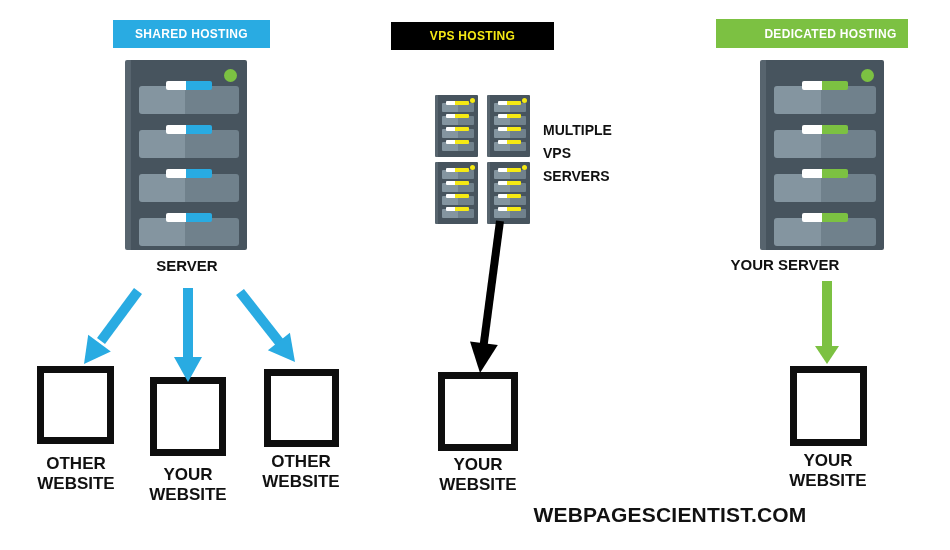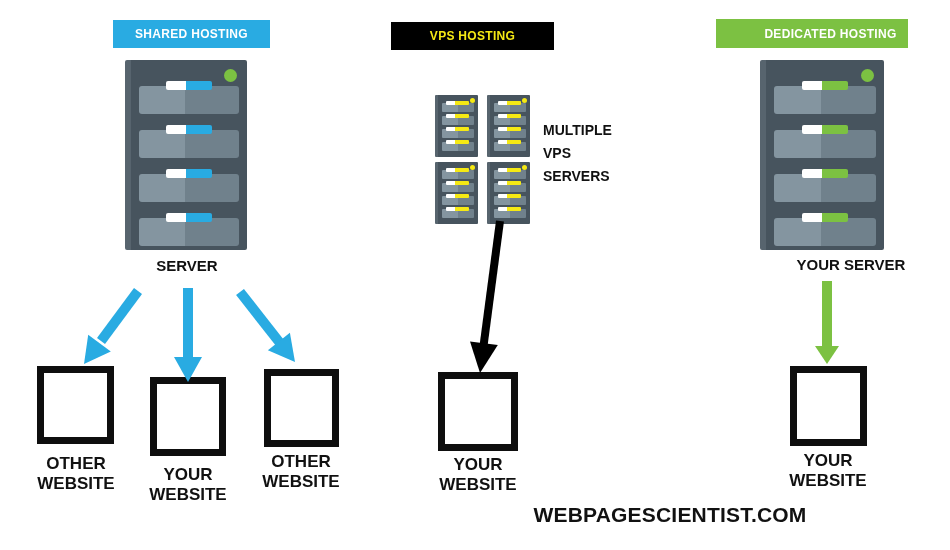--- a/index.html
+++ b/index.html
@@ -190,21 +190,21 @@
         <span class="bar bar-green"></span>
       </div>
     <div class="bay">
         <span class="bar bar-green"></span>
       </div>
     <div class="bay">
         <span class="bar bar-green"></span>
       </div>
   </div>
 
-  <div class="lbl lbl-big" style="left:770px;top:255px;width:162px;">YOUR SERVER</div>
+  <div class="lbl lbl-big" style="left:704px;top:255px;width:162px;">YOUR SERVER</div>
 
   <div class="wbox" style="left:790px;top:366px;width:77px;height:80px;"></div>
   <div class="lbl" style="left:778px;top:451px;width:100px;">
     <div>YOUR</div>
     <div>WEBSITE</div>
   </div>
 
   <svg class="overlay" width="950" height="550" viewBox="0 0 950 550">
     <g class="arrow-blue">
       <line x1="138" y1="291" x2="101" y2="341"></line>

